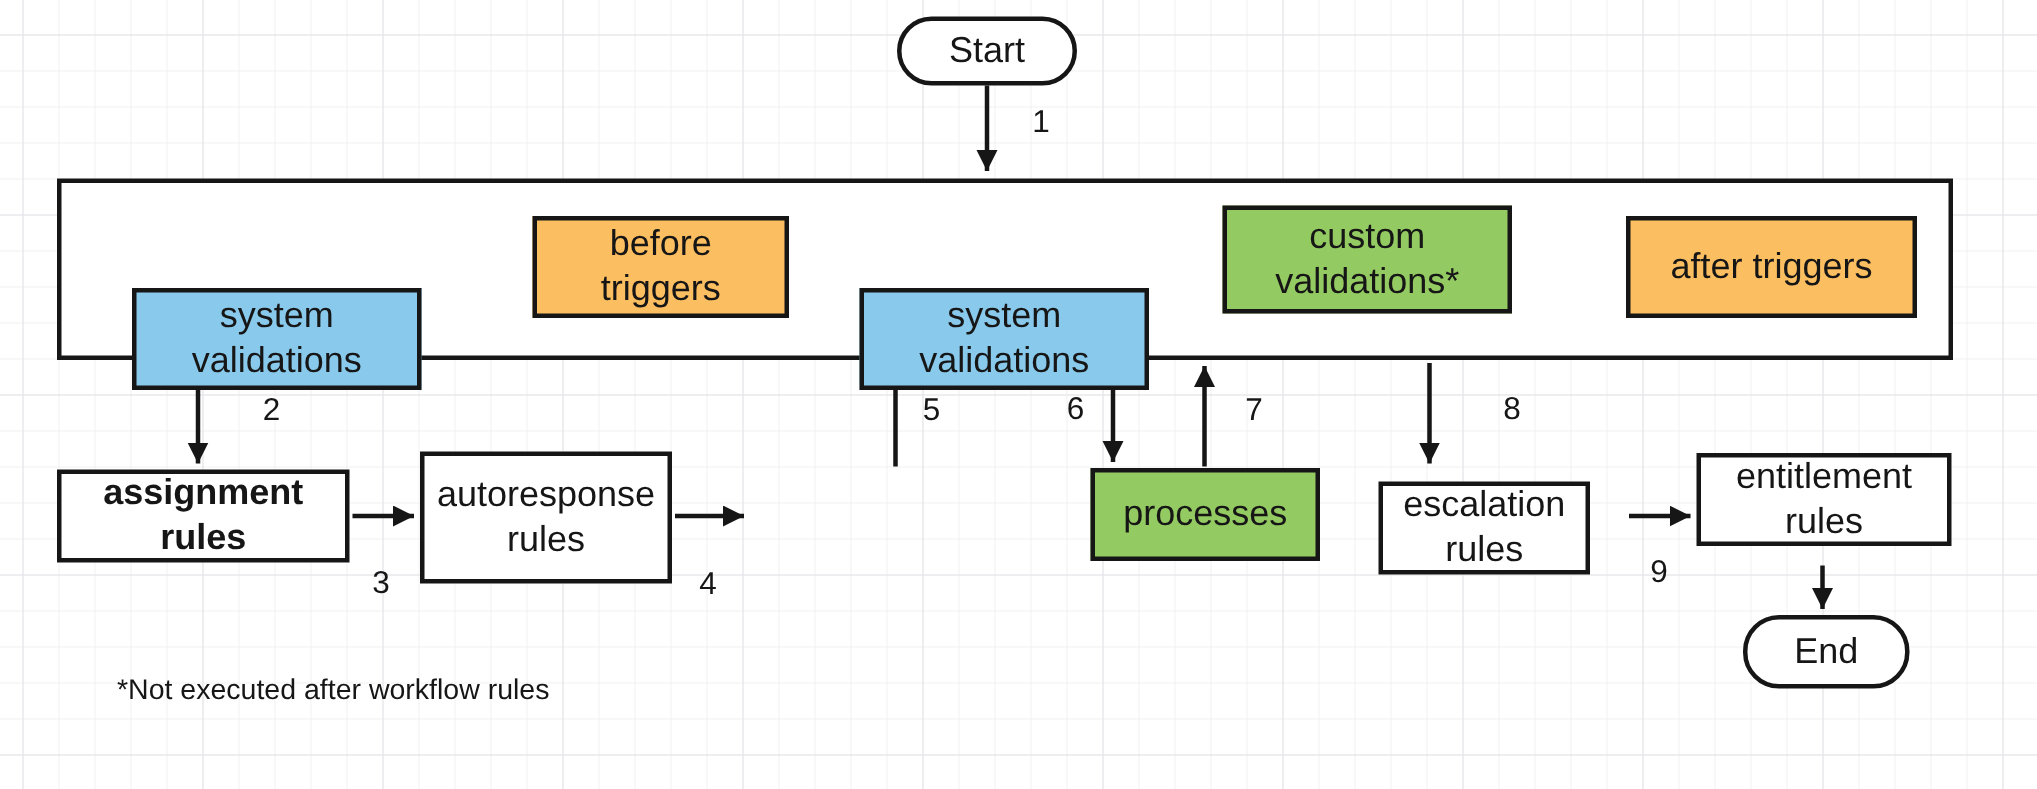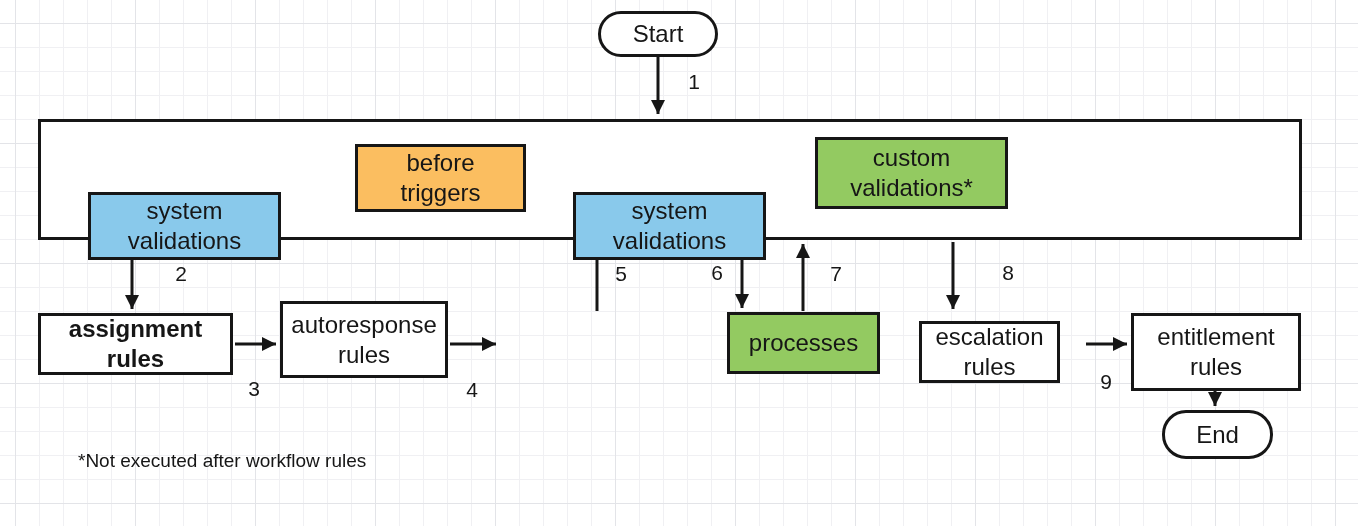--- a/index.html
+++ b/index.html
@@ -119,34 +119,37 @@
   </div>
   <div class="node inner fill-orange" style="left:330px; top:144px; width:171px; height:68px;margin-left:25px;">
     <span>before triggers</span>
   </div>
   <div class="node inner fill-blue" style="left:573px; top:144px; width:193px; height:68px;">
     <span>system validations</span>
   </div>
   <div class="node inner fill-green" style="left:815px; top:137px; width:193px; height:72px; padding:2px 28px;">
     <span>custom validations*</span>
   </div>
+  <div class="node inner fill-orange" style="left:1084px; top:144px; width:194px; height:68px;">
+    <span>after triggers</span>
+  </div>
 
   <div class="node fill-white" style="left:38px; top:313px; width:195px; height:62px;font-weight:bold;">
     <span>assignment rules</span>
   </div>
-  <div class="node fill-white" style="left:280px; top:301px; width:168px; height:77px; padding:2px 14px;">
+  <div class="node fill-white" style="left:280px; top:301px; width:168px; height:88px; padding:2px 14px;">
     <span>autoresponse rules</span>
   </div>
   <div class="node fill-green" style="left:727px; top:312px; width:153px; height:62px;">
     <span>processes</span>
   </div>
   <div class="node fill-white" style="left:919px; top:321px; width:141px; height:62px;">
     <span>escalation rules</span>
   </div>
-  <div class="node fill-white" style="left:1131px; top:313px; width:170px; height:78px; padding:2px 28px;">
+  <div class="node fill-white" style="left:1131px; top:302px; width:170px; height:62px; padding:2px 28px;">
     <span>entitlement rules</span>
   </div>
 
   <span class="edge-label" style="left:694px;  top:82px;">1</span>
   <span class="edge-label" style="left:181px;  top:274px;">2</span>
   <span class="edge-label" style="left:254px;  top:389px;">3</span>
   <span class="edge-label" style="left:472px;  top:390px;">4</span>
   <span class="edge-label" style="left:621px;  top:274px;">5</span>
   <span class="edge-label" style="left:717px;  top:273px;">6</span>
   <span class="edge-label" style="left:836px;  top:274px;">7</span>

